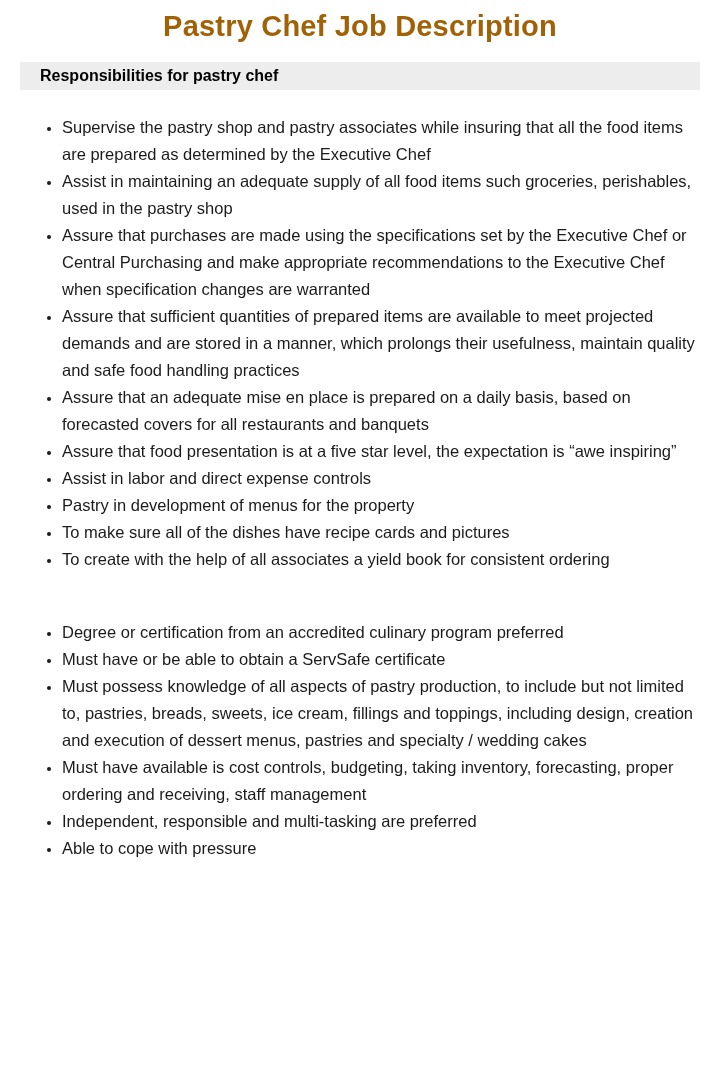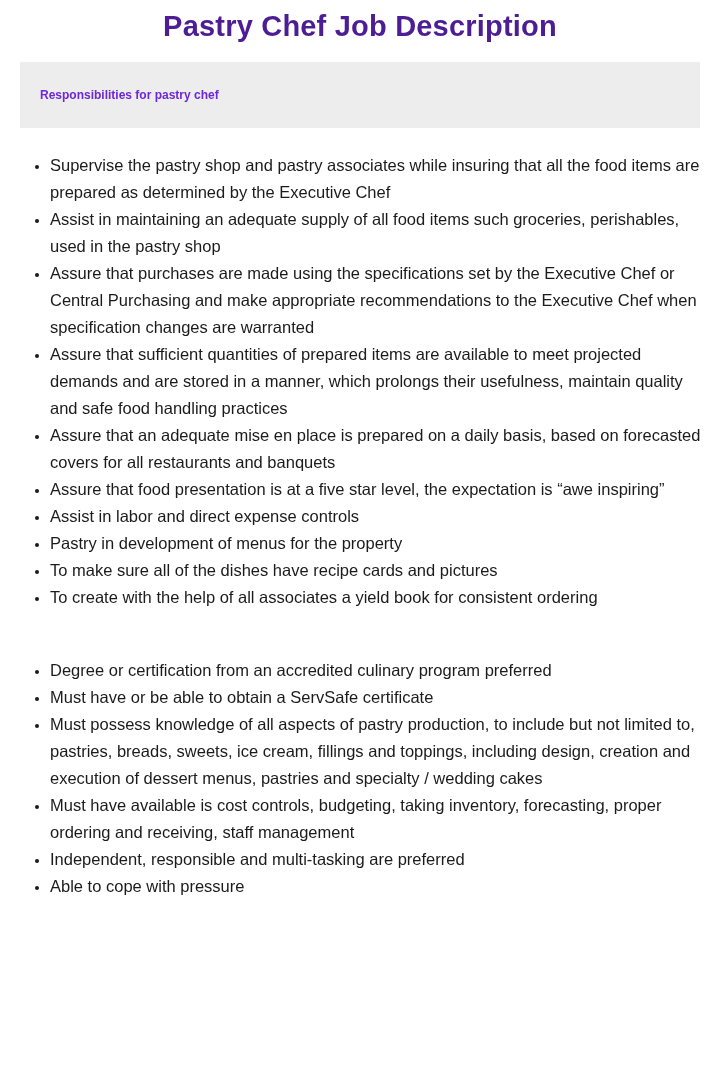--- a/index.html
+++ b/index.html
@@ -15,40 +15,40 @@
   }
   .page {
     padding-top: 6px;
   }
   h1.title {
     margin: 0 0 16px 0;
     text-align: center;
     font-size: 29px;
     line-height: 40px;
     font-weight: 700;
-    color: #4c1d95;
+    color: #a16207;
     letter-spacing: 0.2px;
   }
   p.intro {
     margin: 0 20px 16px 20px;
     font-size: 16.5px;
     line-height: 27px;
     font-weight: 400;
   }
   .section-header {
     margin: 0 20px;
     background: #ededed;
-    padding: 22px 20px;
-    font-size: 12px;
+    padding: 3px 20px;
+    font-size: 16px;
     line-height: 22px;
     font-weight: 700;
-    color: #6d28d9;
+    color: #000000;
   }
   ul.bullet-list {
-    margin: 0 8px;
+    margin: 0 20px;
     padding: 24px 0 22px 42px;
     list-style-type: disc;
   }
   ul.bullet-list li {
     font-size: 16.5px;
     line-height: 27px;
     padding-right: 2px;
   }
   ul.bullet-list li::marker {
     color: #1b1b1b;

